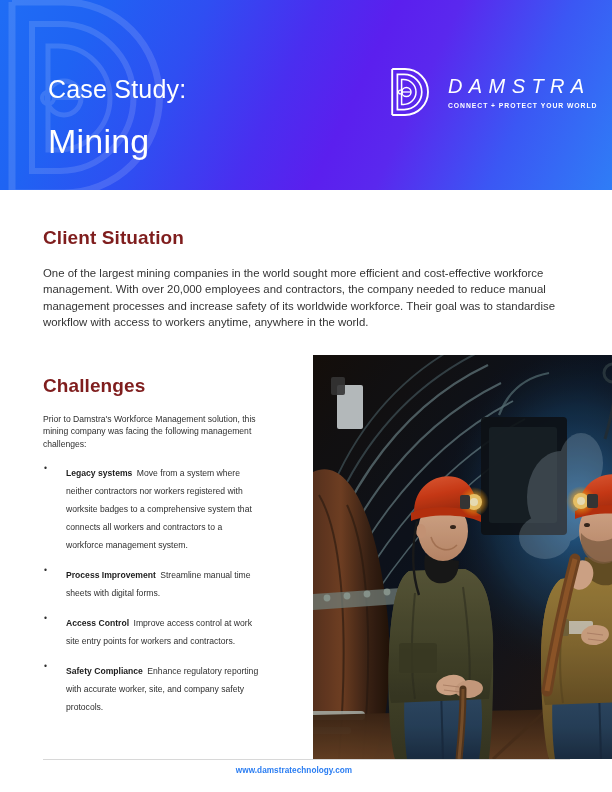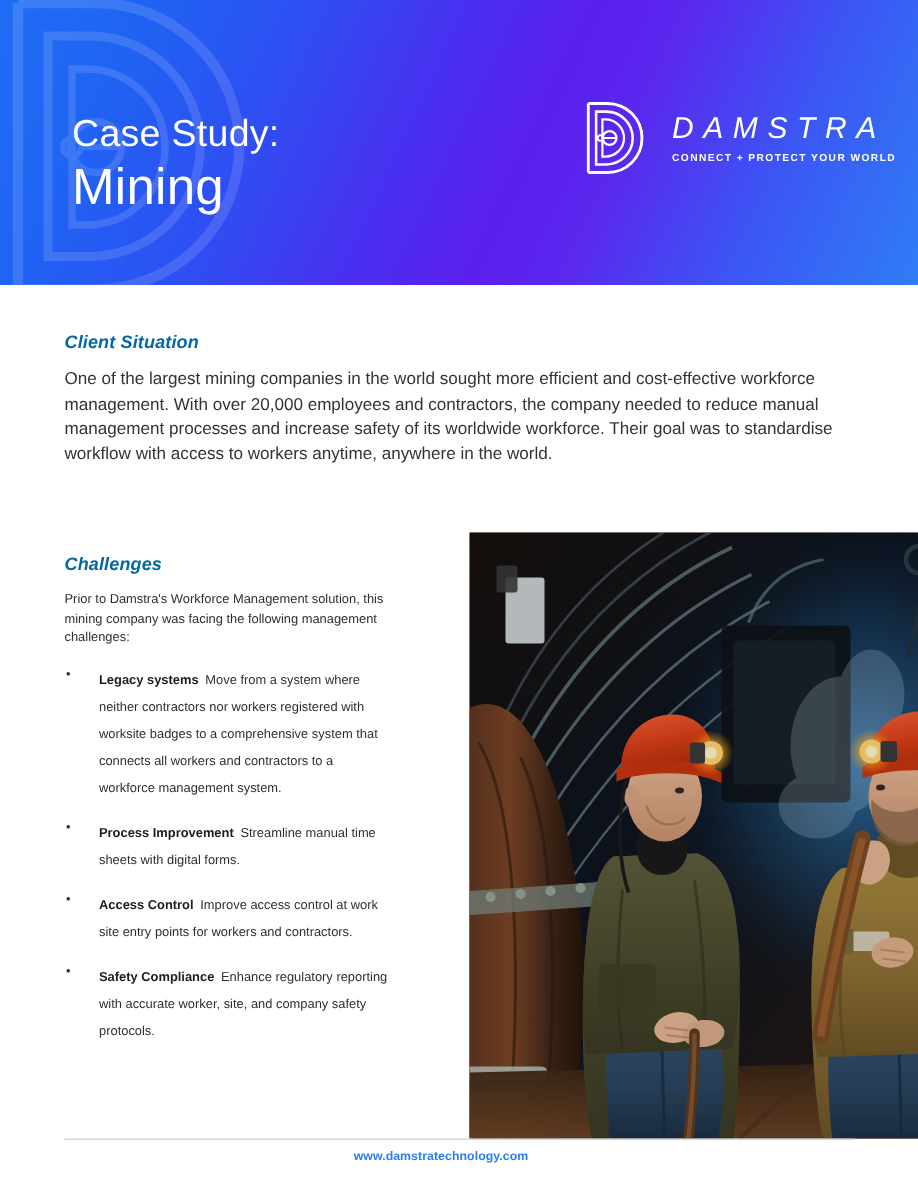--- a/index.html
+++ b/index.html
@@ -57,21 +57,21 @@
     letter-spacing: .2px;
     line-height: 1.15;
     white-space: nowrap;
     margin-top: 31px;
   }
   .title-line2 {
     font-size: 34px;
     font-weight: 300;
     letter-spacing: .2px;
     line-height: 1.18;
-    margin-top: 1px;
+    margin-top: 17px;
     white-space: nowrap;
   }
   .title-line3 {
     font-size: 19px;
     font-weight: 300;
     letter-spacing: .2px;
     line-height: 1.2;
     margin-top: 8px;
     white-space: nowrap;
   }
@@ -102,25 +102,24 @@
     font-size: 6.8px;
     font-weight: 700;
     letter-spacing: .95px;
     line-height: 1;
     margin-top: 7px;
     white-space: nowrap;
   }
 
   
   .section-heading {
-    color: #0369a1;
-    font-size: 12px;
+    color: #7f1d1d;
+    font-size: 19px;
     font-weight: 700;
     letter-spacing: .1px;
-    font-style: italic;
   }
 
   .client-situation {
     position: absolute;
     left: 43px;
     top: 211px;
     width: 533px;
   }
   .client-situation .body-copy {
     margin-top: 9px;

